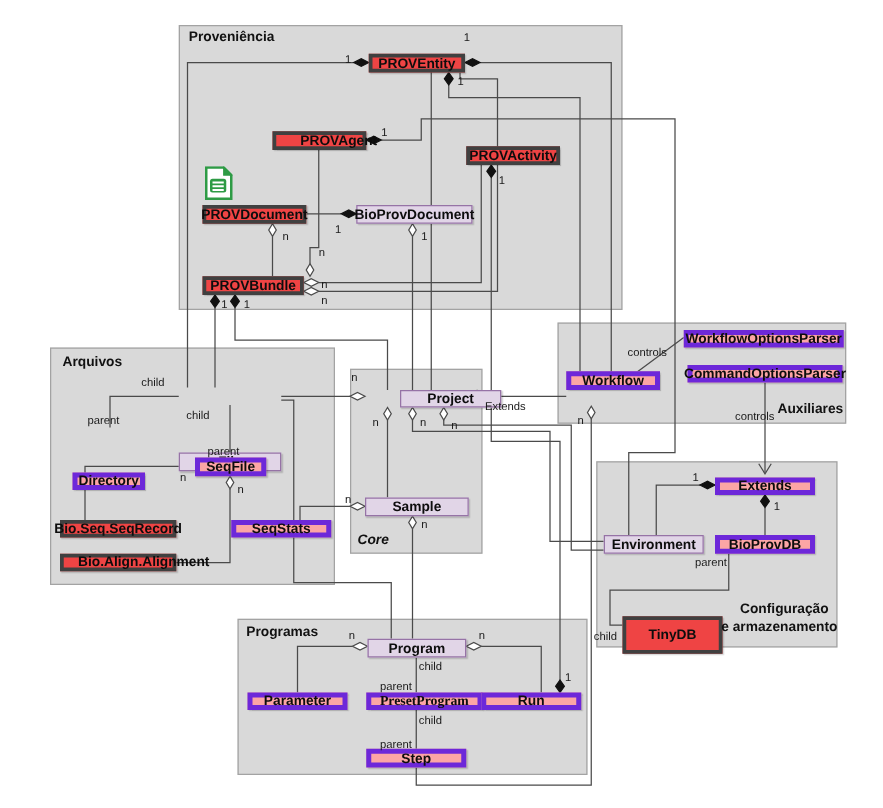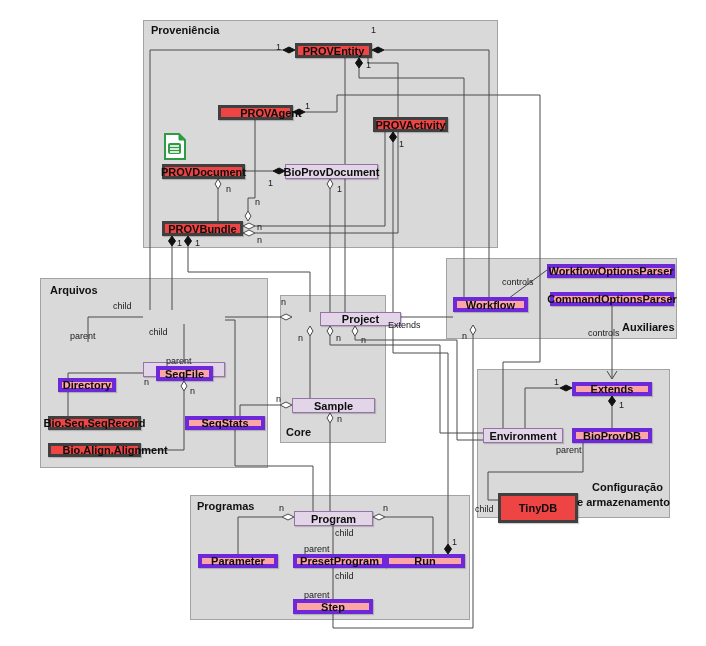--- a/index.html
+++ b/index.html
@@ -106,21 +106,21 @@
     <rect x="7" y="12.2" width="9" height="1.6" fill="#ffffff"></rect>
     <rect x="7" y="15.2" width="9" height="1.6" fill="#ffffff"></rect>
     <rect x="7" y="18.2" width="9" height="1.6" fill="#ffffff"></rect>
   </svg>
 
 <div class="group" style="left: 143px; top: 20px; width: 355px; height: 228px;"></div>
     <div class="group-label" style="left: 151px; top: 24px;">Proveniência</div>
     <div class="group" style="left: 40px; top: 278px; width: 228px; height: 190px;"></div>
     <div class="group-label" style="left: 50px; top: 284px;">Arquivos</div>
     <div class="group" style="left: 280px; top: 295px; width: 106px; height: 148px;"></div>
-    <div class="group-label" style="left: 286px; top: 426px;">Core</div>
+    <div class="group-label" style="left: 286px; top: 426px; font-style: italic;">Core</div>
     <div class="group" style="left: 446px; top: 258px; width: 231px; height: 81px;"></div>
     <div class="group-label" style="left: 622px; top: 321px;">Auxiliares</div>
     <div class="group" style="left: 477px; top: 369px; width: 193px; height: 149px;"></div>
     <div class="group-label" style="left: 592px; top: 481px; text-align: center;">Configuração</div>
     <div class="group-label" style="left: 577px; top: 496px;">e armazenamento</div>
     <div class="group" style="left: 190px; top: 495px; width: 280px; height: 125px;"></div>
     <div class="group-label" style="left: 197px; top: 500px;">Programas</div>
     <div class="cls green" style="left: 295px; top: 43px; width: 77px; height: 15px;">PROVEntity</div>
     <div class="cls green" style="left: 218px; top: 105px; width: 75px; height: 15px; padding-left: 31px;">PROVAgent</div>
     <div class="cls green" style="left: 373px; top: 117px; width: 75px; height: 15px;">PROVActivity</div>
@@ -137,21 +137,21 @@
     <div class="cls purple" style="left: 292px; top: 398px; width: 83px; height: 15px;">Sample</div>
     <div class="cls white" style="left: 453px; top: 297px; width: 75px; height: 15px;">Workflow</div>
     <div class="cls white" style="left: 547px; top: 264px; width: 128px; height: 14px;">WorkflowOptionsParser</div>
     <div class="cls white" style="left: 550px; top: 292px; width: 124px; height: 14px;">CommandOptionsParser</div>
     <div class="cls white" style="left: 572px; top: 382px; width: 80px; height: 14px;">Extends</div>
     <div class="cls purple" style="left: 483px; top: 428px; width: 80px; height: 15px;">Environment</div>
     <div class="cls white" style="left: 572px; top: 428px; width: 80px; height: 15px;">BioProvDB</div>
     <div class="cls green" style="left: 498px; top: 493px; width: 80px; height: 30px;">TinyDB</div>
     <div class="cls purple" style="left: 294px; top: 511px; width: 79px; height: 15px;">Program</div>
     <div class="cls white" style="left: 198px; top: 554px; width: 80px; height: 14px;">Parameter</div>
-    <div class="cls white" style="left: 293px; top: 554px; width: 93px; height: 14px;">PresetProgram</div>
+    <div class="cls white" style="left: 293px; top: 554px; width: 93px; height: 14px; font-family: Liberation Serif, serif;">PresetProgram</div>
     <div class="cls white" style="left: 385px; top: 554px; width: 80px; height: 14px;">Run</div>
     <div class="cls white" style="left: 293px; top: 599px; width: 80px; height: 15px;">Step</div>
     <div class="elabel" style="left: 276px; top: 42px;">1</div>
     <div class="elabel" style="left: 371px; top: 25px;">1</div>
     <div class="elabel" style="left: 366px; top: 60px;">1</div>
     <div class="elabel" style="left: 305px; top: 101px;">1</div>
     <div class="elabel" style="left: 399px; top: 139px;">1</div>
     <div class="elabel" style="left: 268px; top: 178px;">1</div>
     <div class="elabel" style="left: 226px; top: 184px;">n</div>
     <div class="elabel" style="left: 255px; top: 197px;">n</div>

